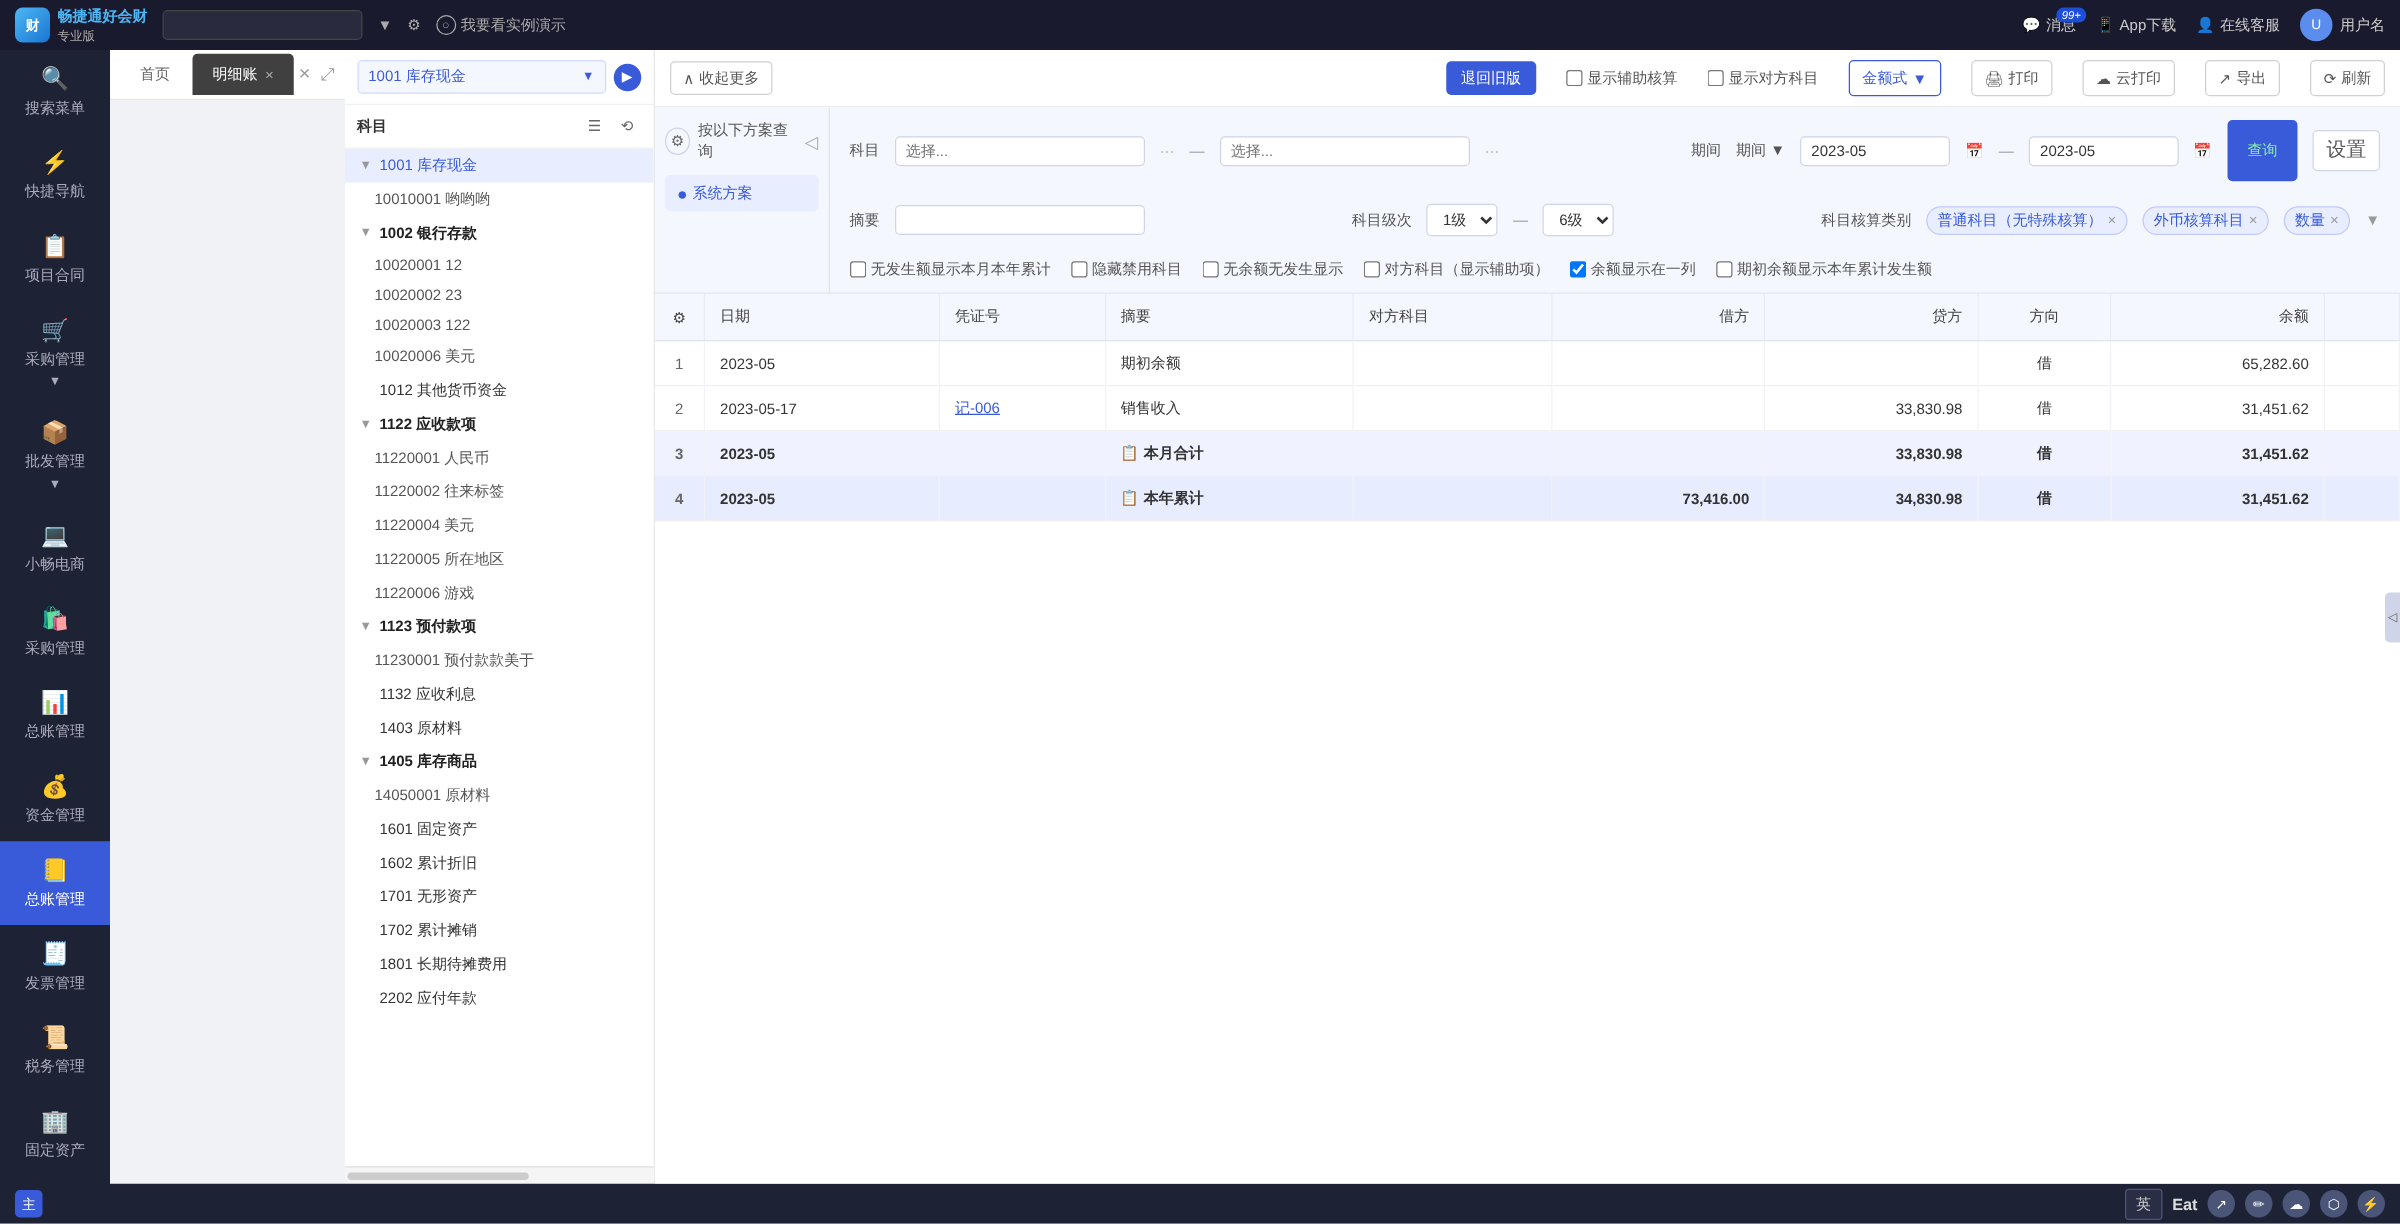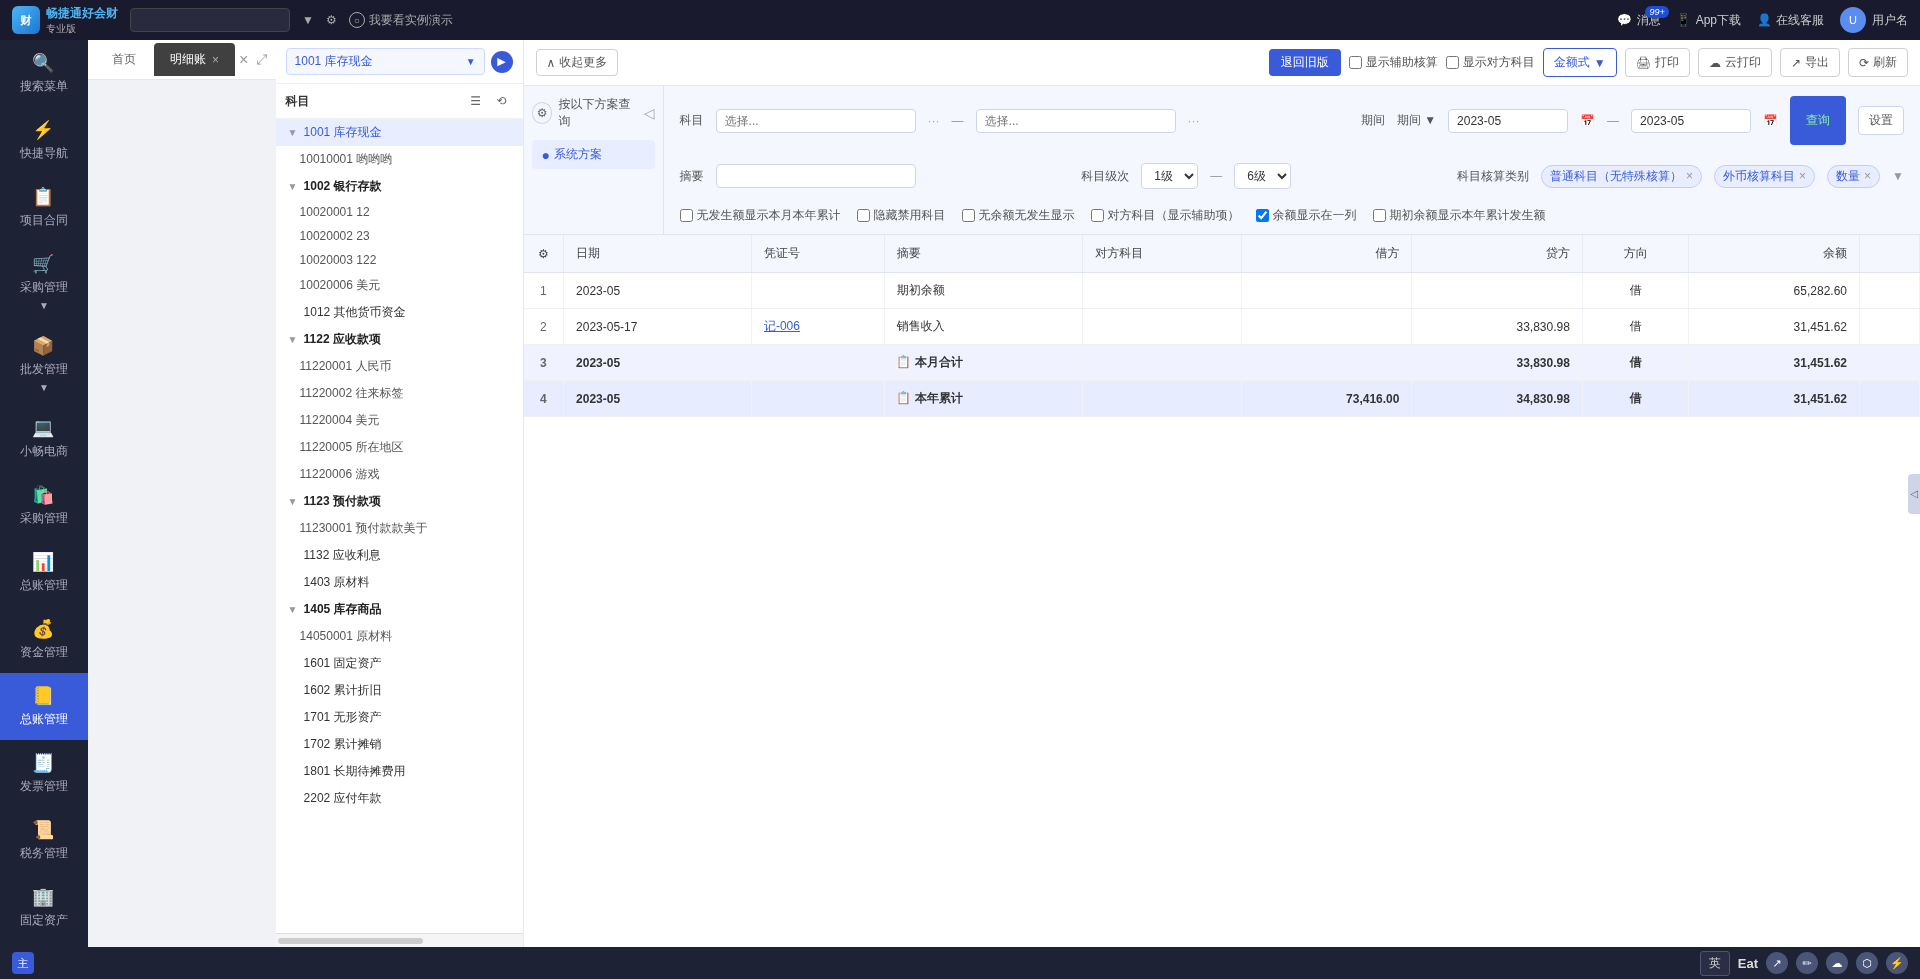--- a/index.html
+++ b/index.html
@@ -269,21 +269,21 @@
       padding: 4px 10px;
       border: 1px solid #d0d0d0;
       border-radius: 4px;
       cursor: pointer;
       color: #555;
       font-size: 12px;
     }
     .right-panel-actions {
       display: flex;
       align-items: center;
-      gap: 8px;
+      gap: 24px;
       margin-left: 28px;
     }
     .btn-return {
       background: #3a5bd9;
       color: white;
       border: none;
       border-radius: 4px;
       padding: 5px 12px;
       cursor: pointer;
       font-size: 12px;
@@ -351,21 +351,21 @@
       cursor: pointer;
       font-size: 12px;
     }
     .query-settings-btn {
       background: white;
       color: #555;
       border: 1px solid #d0d4e8;
       border-radius: 4px;
       padding: 5px 10px;
       cursor: pointer;
-      font-size: 12px;
+      font-size: 16px;
     }
     .query-checkbox-row {
       display: flex;
       align-items: center;
       gap: 16px;
     }
     .query-checkbox-item {
       display: flex;
       align-items: center;
       gap: 4px;

